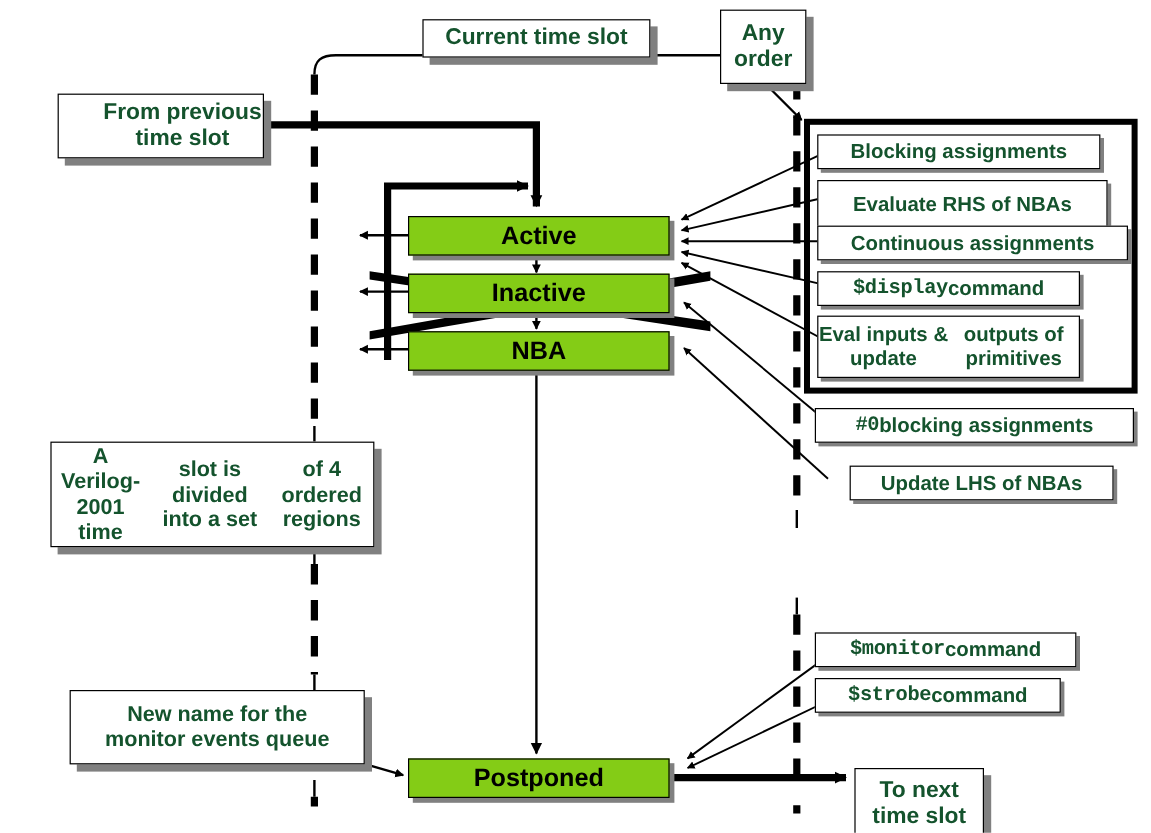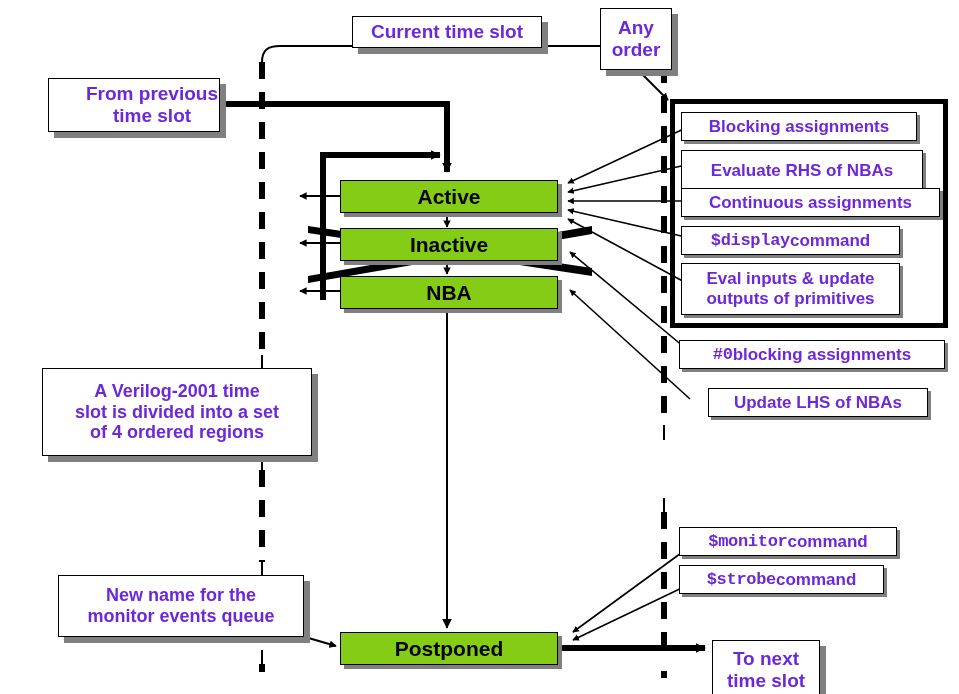--- a/index.html
+++ b/index.html
@@ -4,21 +4,21 @@
 <style>
   html,body{margin:0;padding:0;background:#ffffff;}
   body{width:959px;height:694px;overflow:hidden;
        font-family:"Liberation Sans","DejaVu Sans",sans-serif;}
   #stage{position:relative;width:959px;height:694px;}
   #svg{position:absolute;left:0;top:0;width:959px;height:694px;}
 
   
   .nb{position:absolute;background:#ffffff;border:1px solid #000;
       box-shadow:6px 6px 0 0 #808080;
-      font-weight:bold;color:#6d28d9;text-align:center;
+      font-weight:bold;color:#14532d;text-align:center;
       display:flex;align-items:center;justify-content:center;
       line-height:1.16;box-sizing:border-box;z-index:6;}
   .nb.tight{box-shadow:3px 3px 0 0 #808080;}
 
   
   .region{position:absolute;background:#84cc16;border:1px solid #000;
           box-shadow:4px 4px 0 0 #808080;
           font-weight:bold;color:#000;text-align:center;
           display:flex;align-items:center;justify-content:center;
           box-sizing:border-box;z-index:4;}
@@ -169,21 +169,21 @@
 
   <div class="nb tight" style="left:681px;top:188px;width:259px;height:29px;font-size:17px;">
     <span>Continuous assignments</span>
   </div>
 
   <div class="nb tight" style="left:681px;top:226px;width:219px;height:29px;font-size:17px;">
     <span class="mono">$display</span>
       <span> command</span>
   </div>
 
-  <div class="nb tight" style="left:681px;top:263px;width:219px;height:52px;font-size:17px;flex-direction:column;">
+  <div class="nb tight" style="left:681px;top:263px;width:219px;height:52px;font-size:17px;flex-direction:row;">
     <span>Eval inputs &amp; update</span>
     <span>outputs of primitives</span>
   </div>
 
   <div class="nb tight" style="left:679px;top:340px;width:266px;height:29px;font-size:17px;">
     <span class="mono">#0</span>
       <span> blocking assignments</span>
   </div>
 
   <div class="nb tight" style="left:708px;top:388px;width:220px;height:29px;font-size:17px;">
@@ -193,21 +193,21 @@
   <div class="nb tight" style="left:679px;top:527px;width:218px;height:29px;font-size:17px;">
     <span class="mono">$monitor</span>
       <span> command</span>
   </div>
 
   <div class="nb tight" style="left:679px;top:565px;width:205px;height:29px;font-size:17px;">
     <span class="mono">$strobe</span>
       <span> command</span>
   </div>
 
-  <div class="nb" style="left:42px;top:368px;width:270px;height:88px;font-size:18px;flex-direction:column;">
+  <div class="nb" style="left:42px;top:368px;width:270px;height:88px;font-size:18px;flex-direction:row;">
     <span>A Verilog-2001 time</span>
     <span>slot is divided into a set</span>
     <span>of 4 ordered regions</span>
   </div>
 
 
   <div class="nb" style="left:58px;top:575px;width:246px;height:62px;font-size:18px;flex-direction:column;">
     <span>New name for the</span>
     <span>monitor events queue</span>
   </div>

